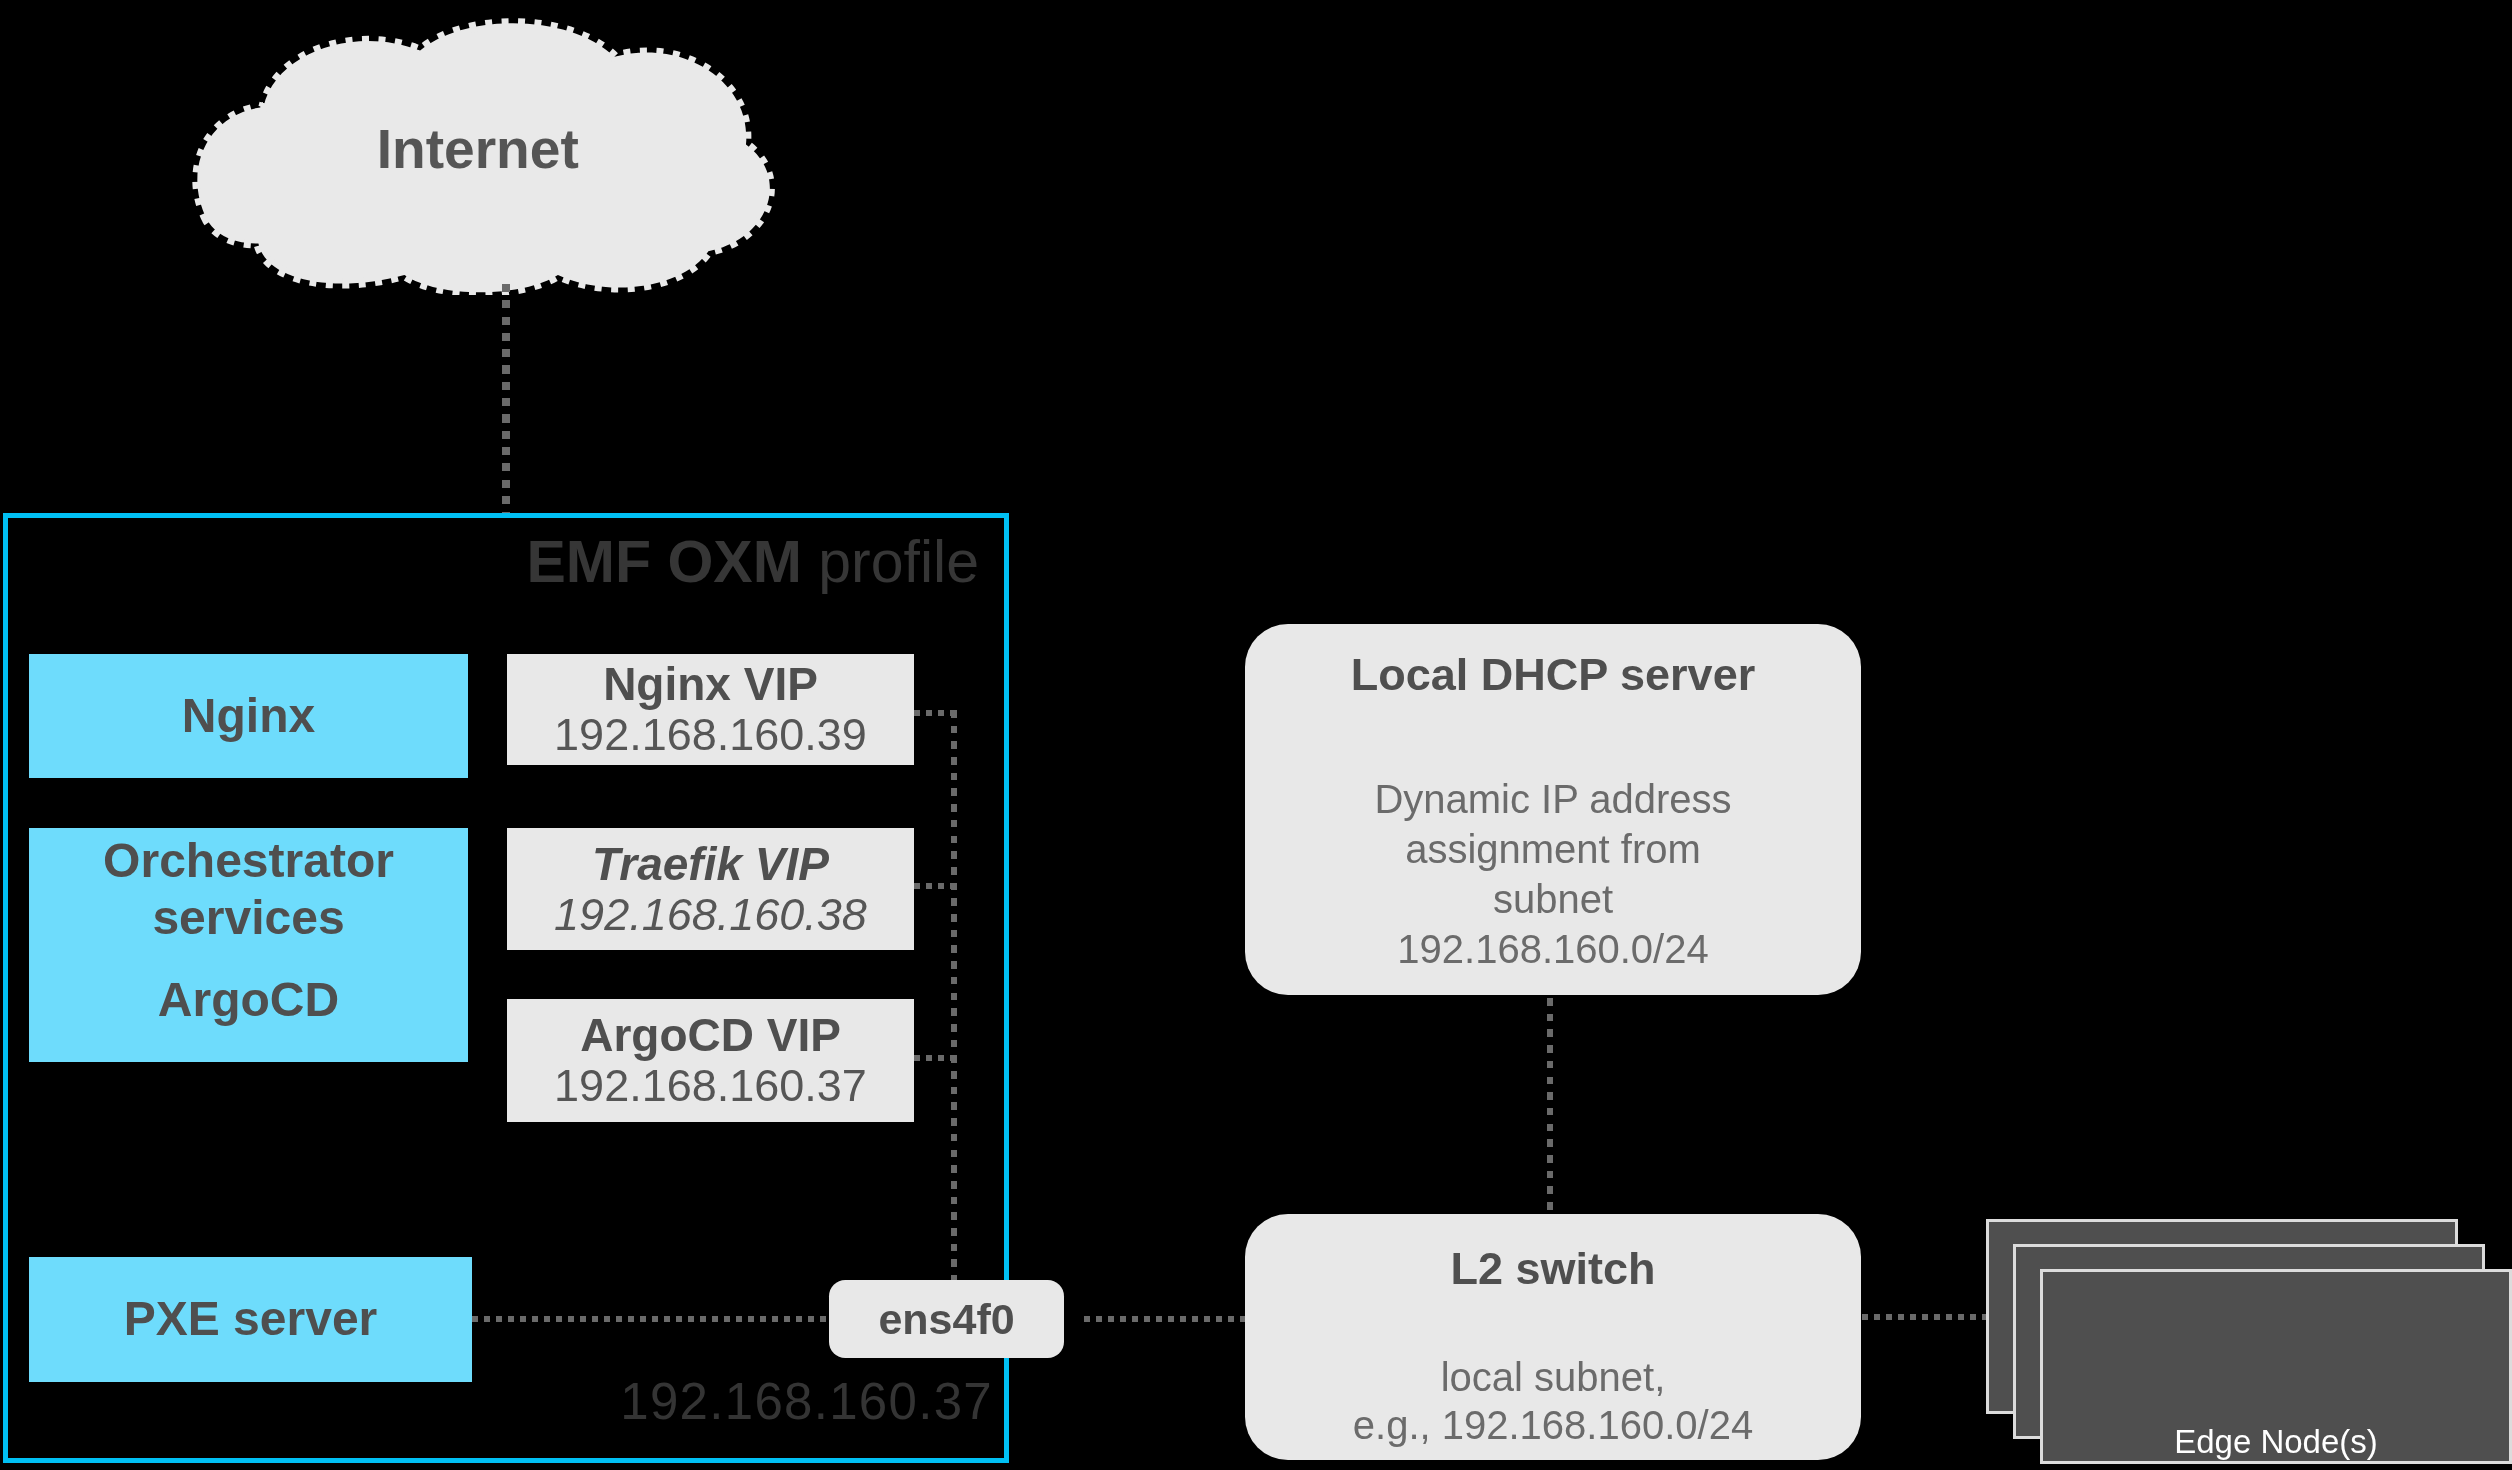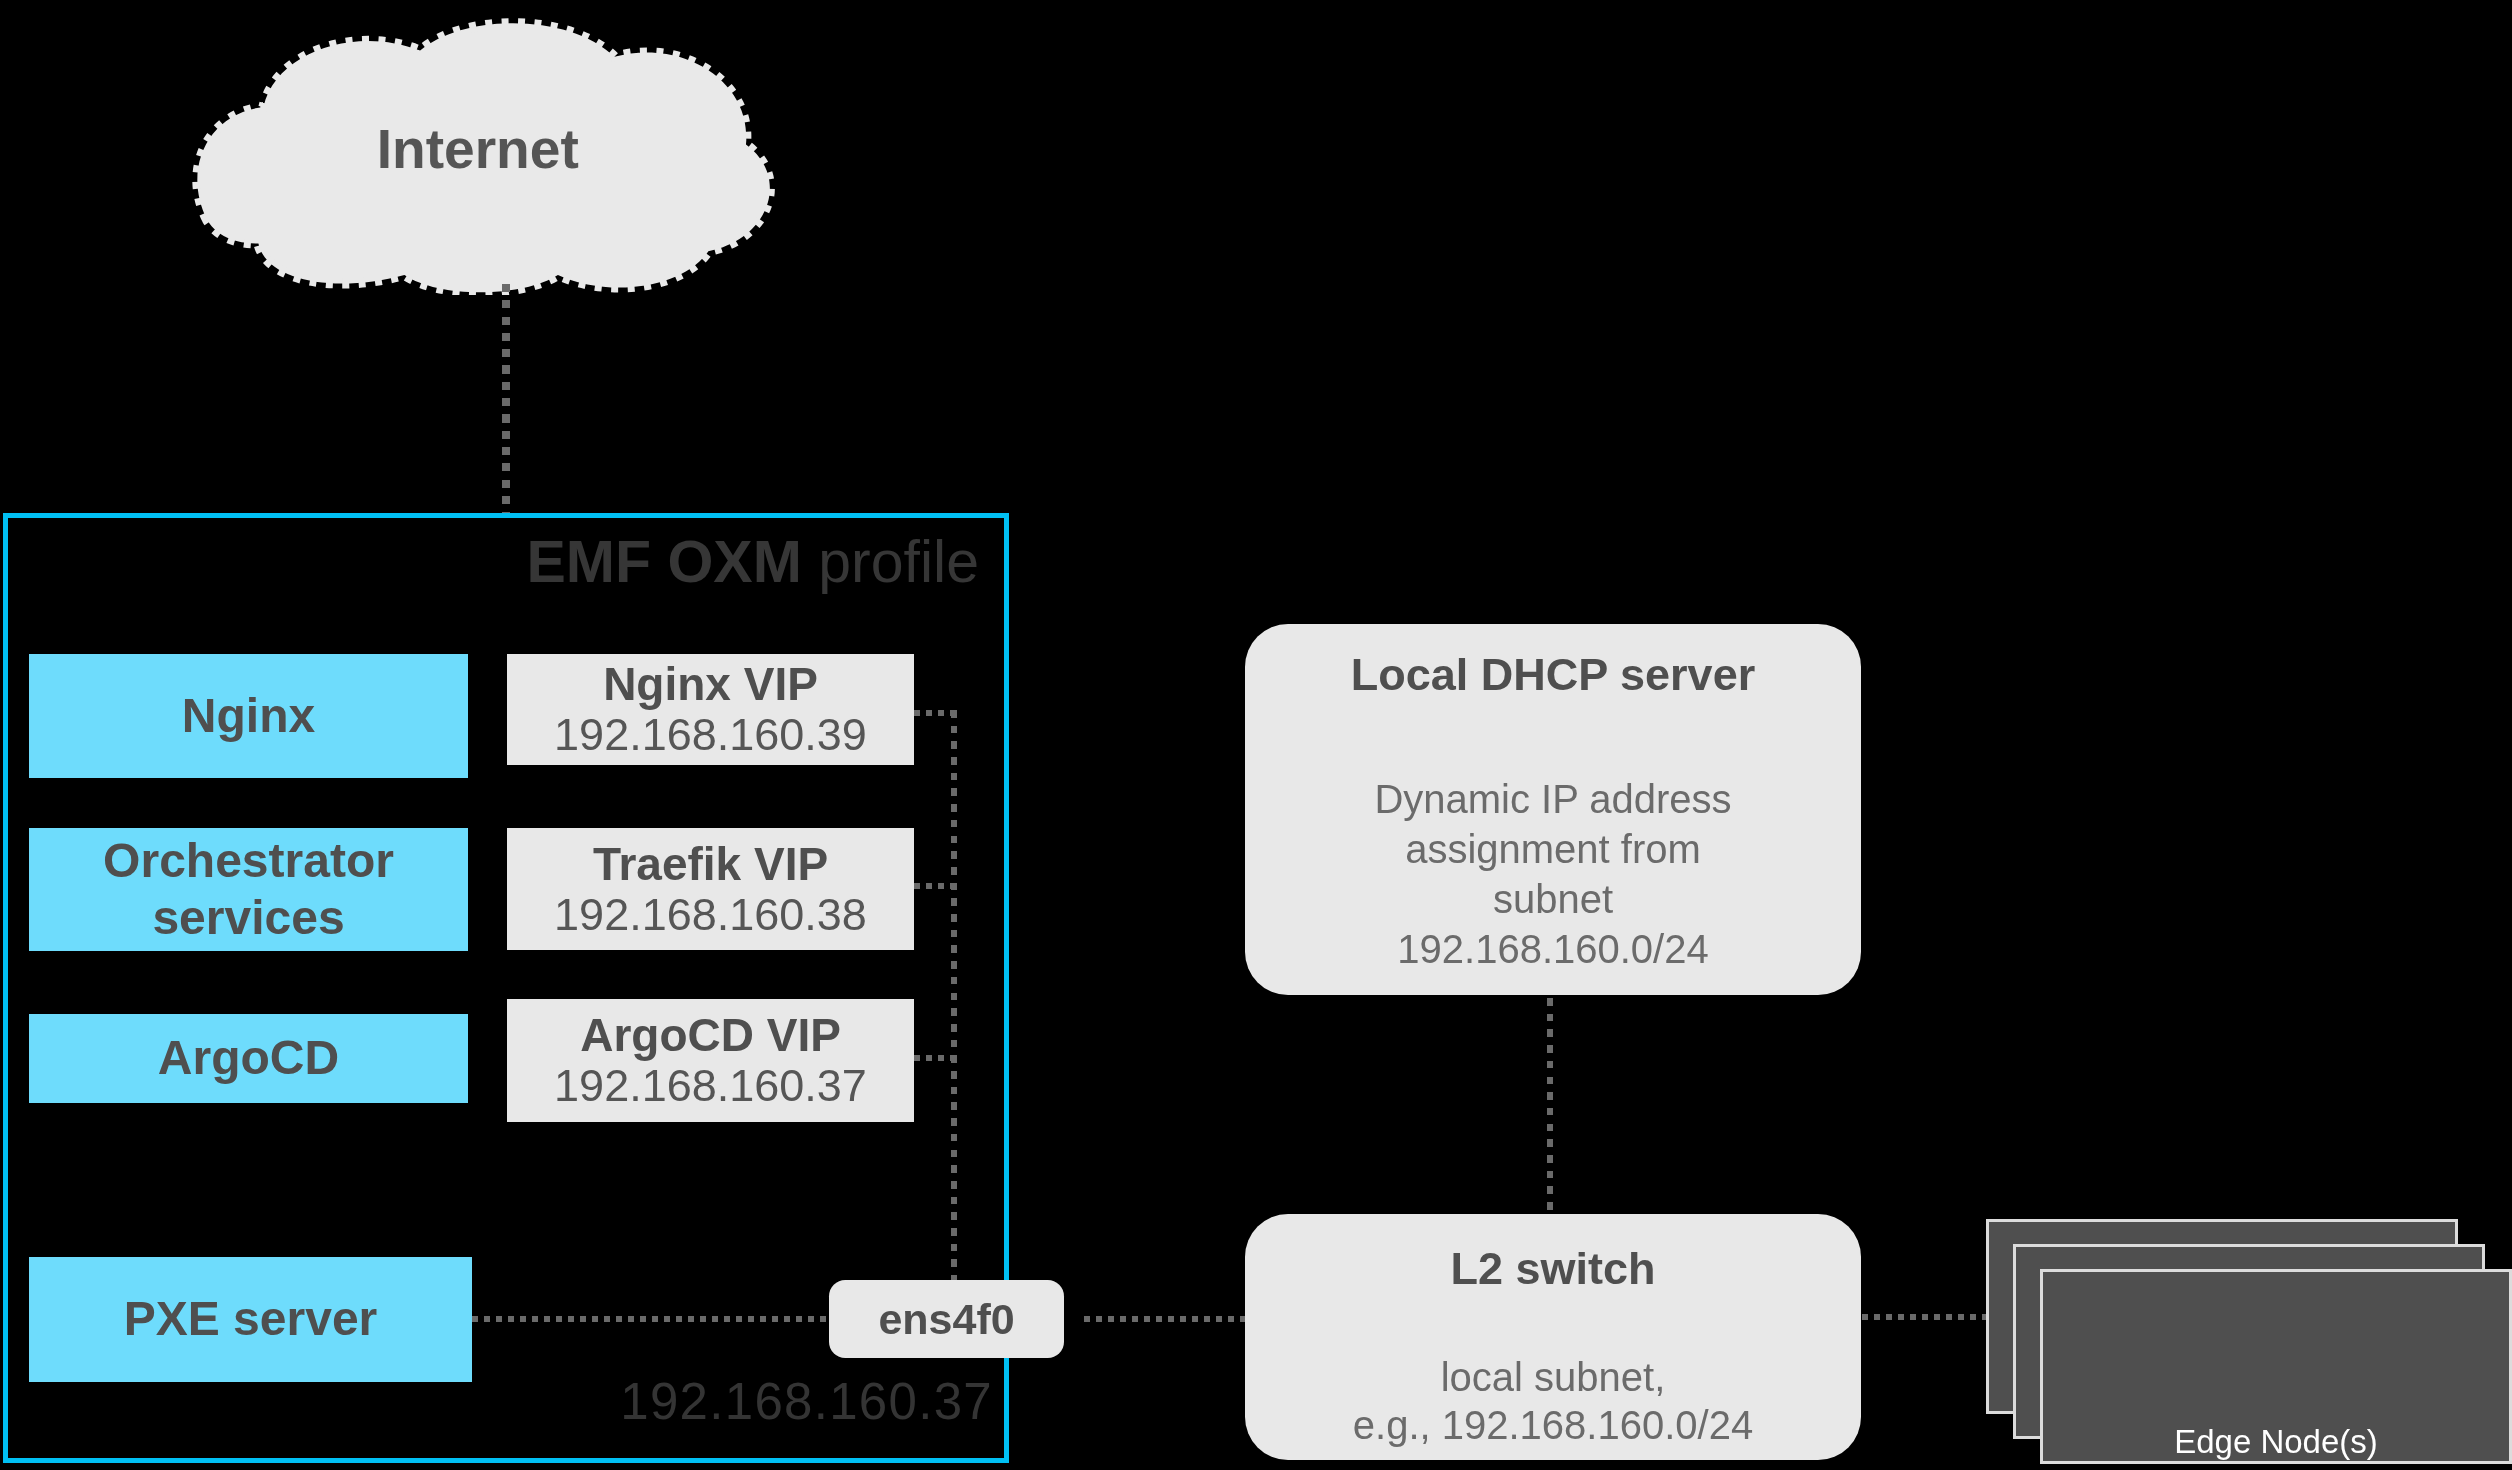--- a/index.html
+++ b/index.html
@@ -102,32 +102,32 @@
   <div id="emf-title">
     <span class="bold">EMF OXM</span><span class="reg">profile</span>
   </div>
 
   <div class="svc" style="left:29px; top:654px; width:439px; height:124px;">
     <span>Nginx</span>
   </div>
   <div class="svc" style="left:29px; top:828px; width:439px; height:123px; padding:0 25px; box-sizing:border-box;">
     <span>Orchestrator services</span>
   </div>
-  <div class="svc" style="left:29px; top:1014px; width:439px; height:89px;">
+  <div class="svc" style="left:29px; top:939px; width:439px; height:123px;">
     <span>ArgoCD</span>
   </div>
   <div class="svc" style="left:29px; top:1257px; width:443px; height:125px;">
     <span>PXE server</span>
   </div>
 
   <div class="vip" style="left:507px; top:654px; width:407px; height:111px;">
     <div class="vip-title">Nginx VIP</div>
     <div class="vip-ip">192.168.160.39</div>
   </div>
-  <div class="vip" style="left:507px; top:828px; width:407px; height:122px;">
+  <div class="vip" style="left:507px; top:828px; width:407px; height:122px;font-style:italic;">
     <div class="vip-title">Traefik VIP</div>
     <div class="vip-ip">192.168.160.38</div>
   </div>
   <div class="vip" style="left:507px; top:999px; width:407px; height:123px;">
     <div class="vip-title">ArgoCD VIP</div>
     <div class="vip-ip">192.168.160.37</div>
   </div>
 
   <div class="hdots" style="left:914px; top:710px; width:41px;"></div>
   <div class="hdots" style="left:914px; top:883px; width:41px;"></div>

